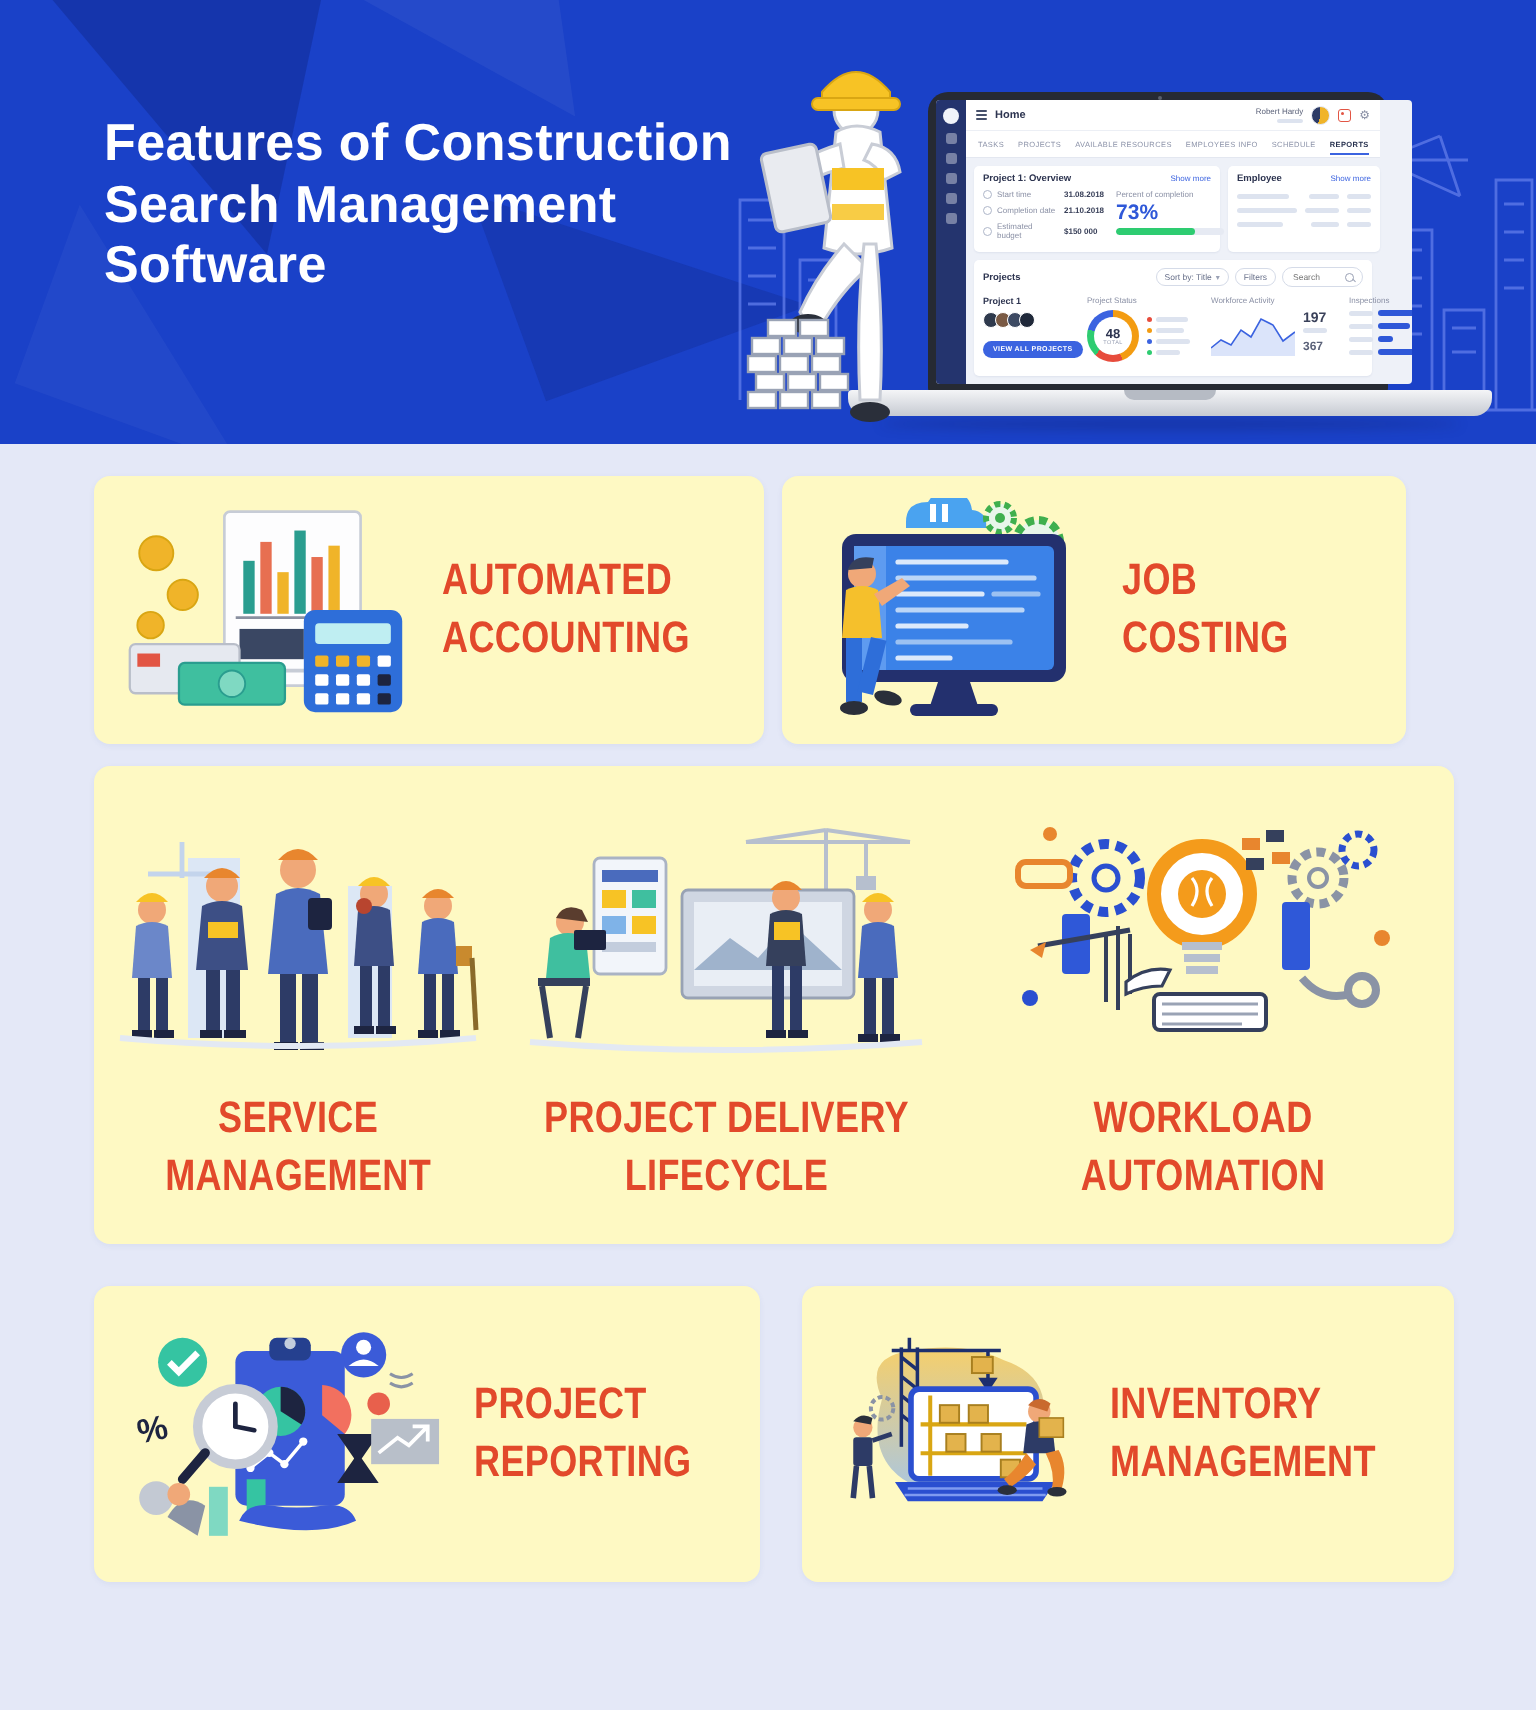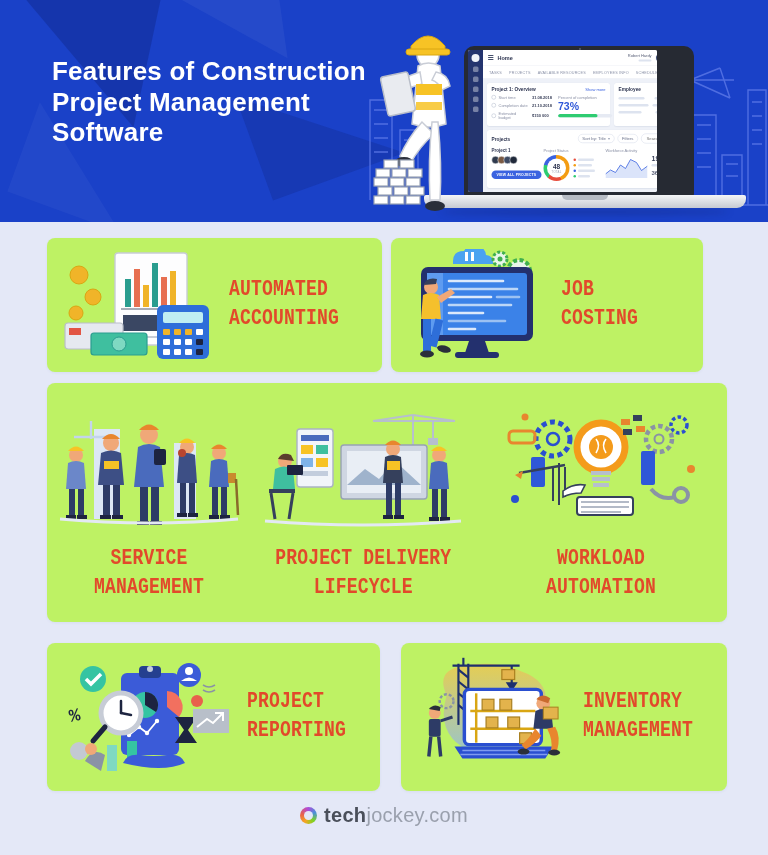--- a/index.html
+++ b/index.html
@@ -14,21 +14,21 @@
   .tri3{border-width:0 140px 110px 0;border-color:transparent rgba(10,20,90,.18) transparent transparent;left:250px;top:70px;transform:rotate(160deg);}
   .tri4{border-width:0 120px 95px 0;border-color:transparent rgba(255,255,255,.04) transparent transparent;left:20px;top:120px;transform:rotate(200deg);}
   .hero-text{position:absolute;left:52px;top:56px;z-index:4;}
   .hero-title{color:#fff;font-size:26px;font-weight:800;line-height:1.18;letter-spacing:.2px;white-space:pre-line;margin:0;}
   .hero-sub{color:#fff;font-size:12.6px;font-weight:700;line-height:1.4;letter-spacing:.1px;white-space:pre-line;margin-top:9px;opacity:.96;}
   .skyline{position:absolute;left:360px;top:20px;z-index:1;}
 
   
   .laptop-screen{position:absolute;left:464px;top:46px;width:230px;height:150px;background:#262a33;border-radius:10px 10px 2px 2px;padding:4px;box-sizing:border-box;z-index:2;}
   .cam-dot{position:absolute;left:50%;top:1.5px;width:2px;height:2px;border-radius:50%;background:#5a5f6b;}
-  .screen-inner{width:189px;height:142px;background:#eef1f8;border-radius:2px;overflow:hidden;}
+  .screen-inner{width:238px;height:142px;background:#eef1f8;border-radius:2px;overflow:hidden;}
   .laptop-base{position:absolute;left:424px;top:195px;width:322px;height:13px;background:linear-gradient(#f4f5f7,#c6cad2);border-radius:2px 2px 9px 9px;z-index:3;}
   .base-notch{position:absolute;left:50%;top:0;transform:translateX(-50%);width:46px;height:5px;background:#b6bbc4;border-radius:0 0 5px 5px;}
   .laptop-shadow{position:absolute;left:440px;top:209px;width:290px;height:6px;background:rgba(10,20,70,.25);border-radius:50%;filter:blur(3px);z-index:1;}
 
   
   .dash{width:444px;height:284px;transform:scale(.5);transform-origin:0 0;display:flex;background:#eef1f8;}
   .side{width:30px;background:#24346e;display:flex;flex-direction:column;align-items:center;padding-top:8px;gap:9px;flex:none;}
   .side .logo{width:16px;height:16px;border-radius:50%;background:#f0f3fa;flex:none;}
   .side .sic{width:11px;height:11px;border-radius:3px;background:rgba(255,255,255,.38);}
   .dmain{flex:1;display:flex;flex-direction:column;min-width:0;}
@@ -89,21 +89,21 @@
   .leg-row{display:flex;align-items:center;gap:4px;}
   .dot{width:5px;height:5px;border-radius:50%;flex:none;}
   .activity{display:flex;gap:8px;align-items:flex-start;}
   .stat-num{font-size:14px;font-weight:800;color:#3a415a;line-height:1;}
   .stat-num2{font-size:12px;font-weight:700;color:#5a6178;line-height:1;}
   .insp-rows{display:flex;flex-direction:column;gap:7px;}
   .insp-row{display:flex;align-items:center;gap:5px;}
   .ibar{height:6px;border-radius:3px;background:#2f58d8;}
 
   
-  .card{position:absolute;background:#bef264;border-radius:8px;box-shadow:0 1px 3px rgba(40,60,130,.06);font-family:Liberation Mono, monospace;}
+  .card{position:absolute;background:#fef9c3;border-radius:8px;box-shadow:0 1px 3px rgba(40,60,130,.06);}
   .c1{left:47px;top:238px;width:335px;height:134px;}
   .c2{left:391px;top:238px;width:312px;height:134px;}
   .c-mid{left:47px;top:383px;width:680px;height:239px;}
   .c6{left:47px;top:643px;width:333px;height:148px;}
   .c7{left:401px;top:643px;width:326px;height:148px;}
   .hcard{display:flex;align-items:center;padding:0 10px 0 16px;box-sizing:border-box;gap:16px;}
   .flabel{color:#E2492B;font-weight:800;font-size:22px;line-height:1.3;letter-spacing:.2px;white-space:pre-line;transform:scaleX(.82);transform-origin:left center;}
   .flabel.center{transform-origin:center top;text-align:center;}
   .midwrap{display:flex;height:100%;padding-top:26px;box-sizing:border-box;}
   .midcol{display:flex;flex-direction:column;align-items:center;}
@@ -137,21 +137,21 @@
         <path d="M332 185 V95 h24 V185 M337 105 h14 M337 119 h14 M337 133 h14 M337 147 h14"></path>
         <path d="M362 185 V135 h20 V185 M366 144 h12 M366 156 h12"></path>
         <path d="M388 185 V70 h18 V185 M392 82 h10 M392 96 h10 M392 110 h10 M392 124 h10"></path>
         <path d="M330 60 l40 18 M330 60 l30 -12 M360 48 l10 30 M330 60 h44"></path>
         <path d="M290 185 h118"></path>
       </g>
     </svg>
 
     <div class="hero-text">
       <h1 class="hero-title">Features of Construction
-Project Management
+Search Management
 Software</h1>
     </div>
 
     <div class="laptop-shadow"></div>
     <div class="laptop-screen">
       <div class="cam-dot"></div>
       <div class="screen-inner">
         <div class="dash">
           <div class="side">
             <div class="logo"></div>
@@ -738,18 +738,14 @@
         <path d="M120 74 q-8 12 -14 16 l4 5 q10 -6 16 -14 z" fill="#e8862e"></path>
         <path d="M132 74 q6 12 4 22 l6 0 q4 -14 -2 -24 z" fill="#e8862e"></path>
         <ellipse cx="108" cy="97" rx="6" ry="3" fill="#2a2f3a"></ellipse>
         <ellipse cx="139" cy="98" rx="6" ry="3" fill="#2a2f3a"></ellipse>
       </g>
     </svg>
     <div class="flabel">INVENTORY
 MANAGEMENT</div>
   </div>
 
-  <div class="footer">
-    <span class="brandring"></span>
-    <span class="brand"><span class="b1">tech</span><span class="b2">jockey.com</span></span>
-  </div>
 
 </div>
 
 </body></html>

